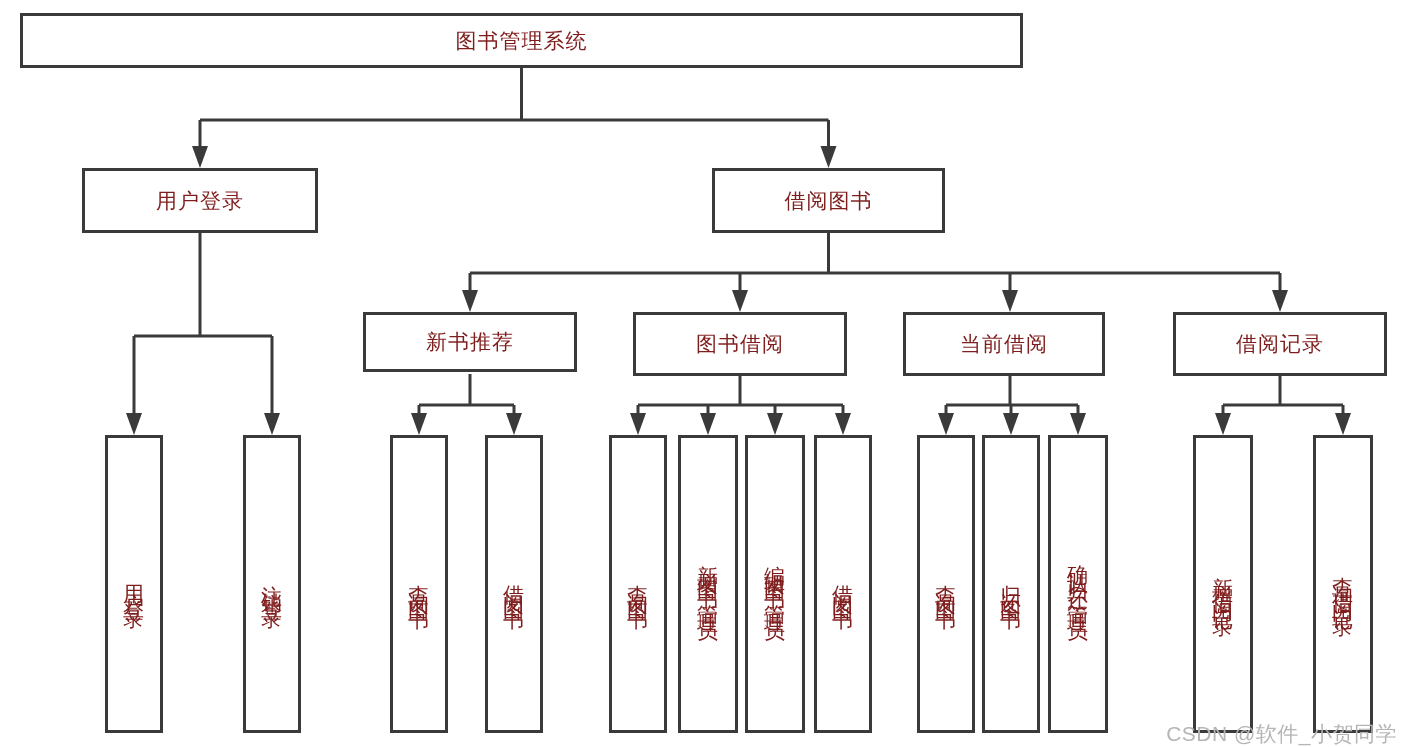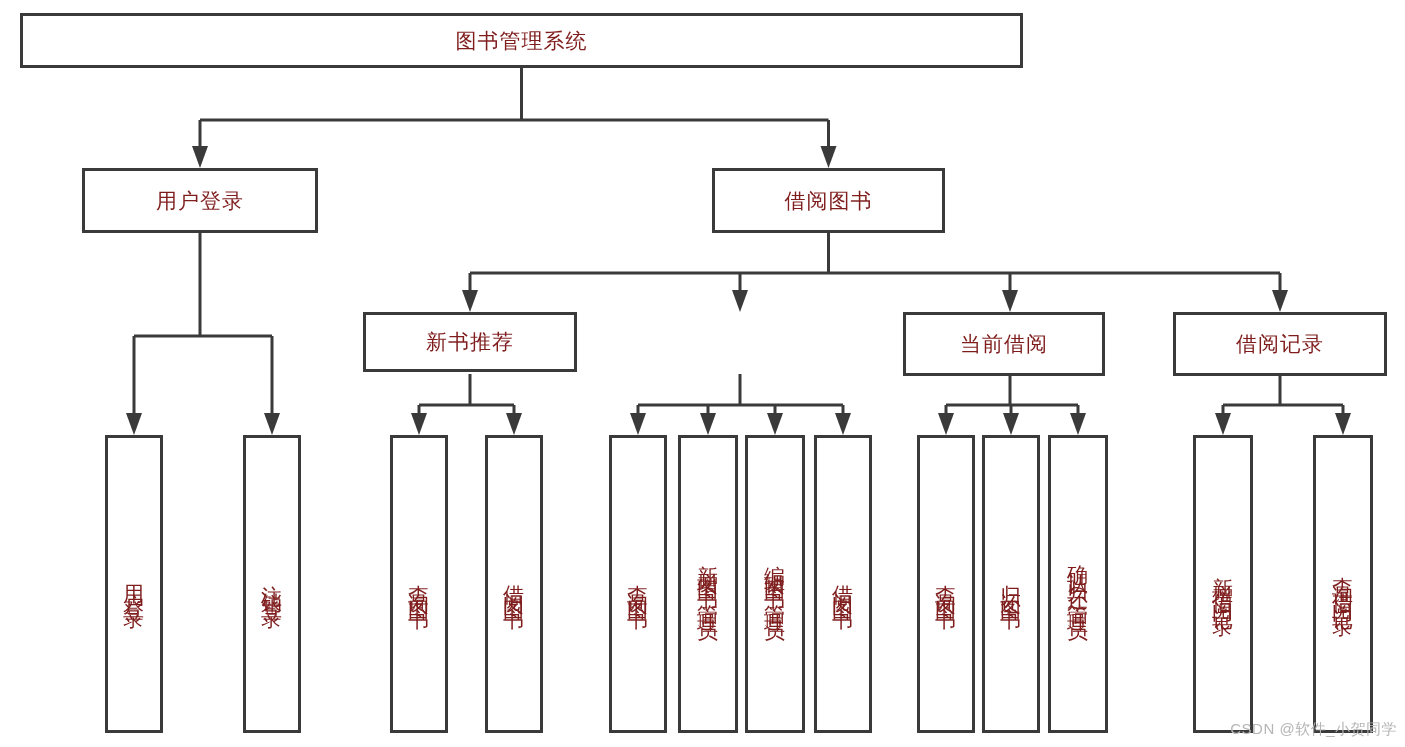--- a/index.html
+++ b/index.html
@@ -33,21 +33,21 @@
     writing-mode: vertical-rl;
     text-orientation: mixed;
     letter-spacing: 8px;
     line-height: 1.1;
   }
   #watermark {
     position: absolute;
     top: 720px;
     right: 8px;
     color: #b5b5b5;
-    font-size: 15px;
+    font-size: 21px;
     letter-spacing: 0.5px;
     white-space: nowrap;
   }
 </style>
 </head>
 <body>
 
 <div id="canvas">
 
   <svg id="connectors" viewBox="0 0 1405 747" xmlns="http://www.w3.org/2000/svg">
@@ -90,20 +90,23 @@
   <div class="node h" style="left:82px; top:168px; width:236px; height:65px">
     <span>用户登录</span>
   </div>
   <div class="node h" style="left:712px; top:168px; width:233px; height:65px">
     <span>借阅图书</span>
   </div>
 
   <div class="node h" style="left:363px; top:312px; width:214px; height:60px">
     <span>新书推荐</span>
   </div>
+  <div class="node h" style="left:633px; top:312px; width:214px; height:64px">
+    <span>图书借阅</span>
+  </div>
   <div class="node h" style="left:903px; top:312px; width:202px; height:64px">
     <span>当前借阅</span>
   </div>
   <div class="node h" style="left:1173px; top:312px; width:214px; height:64px">
     <span>借阅记录</span>
   </div>
 
   <div class="node v" style="left:105px; top:435px; width:58px; height:298px">
     <span>用户登录</span>
   </div>

